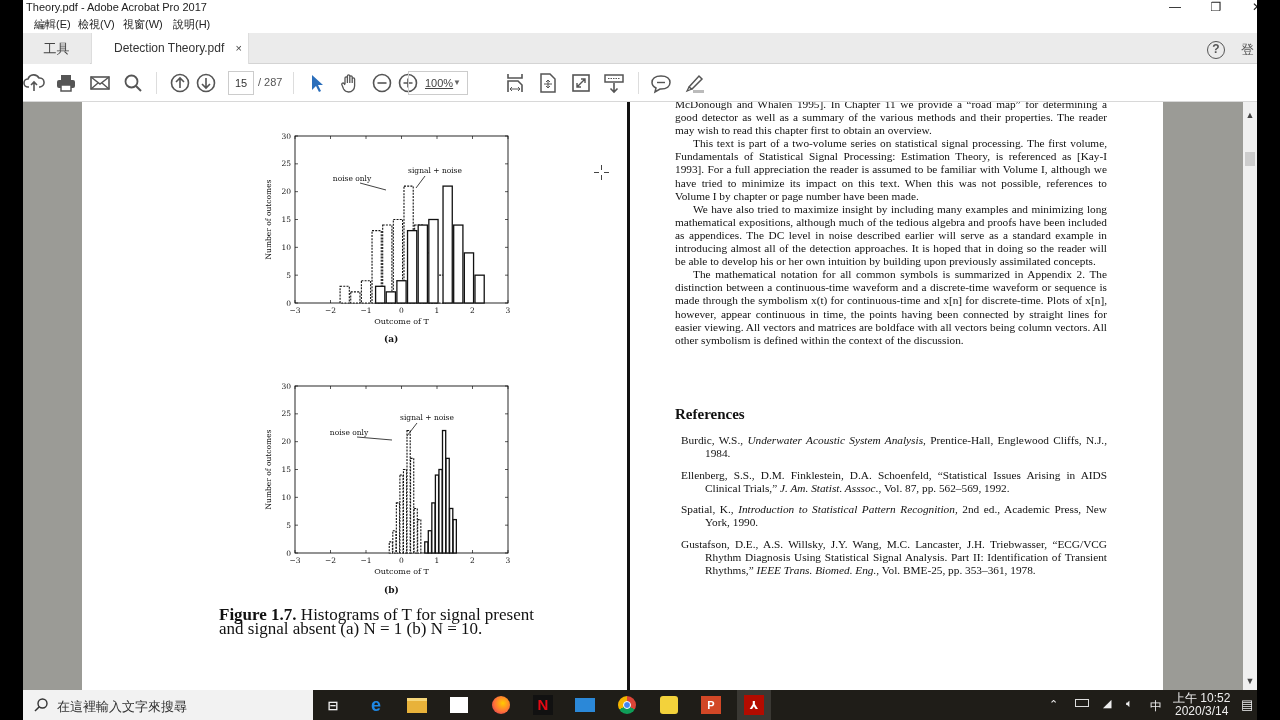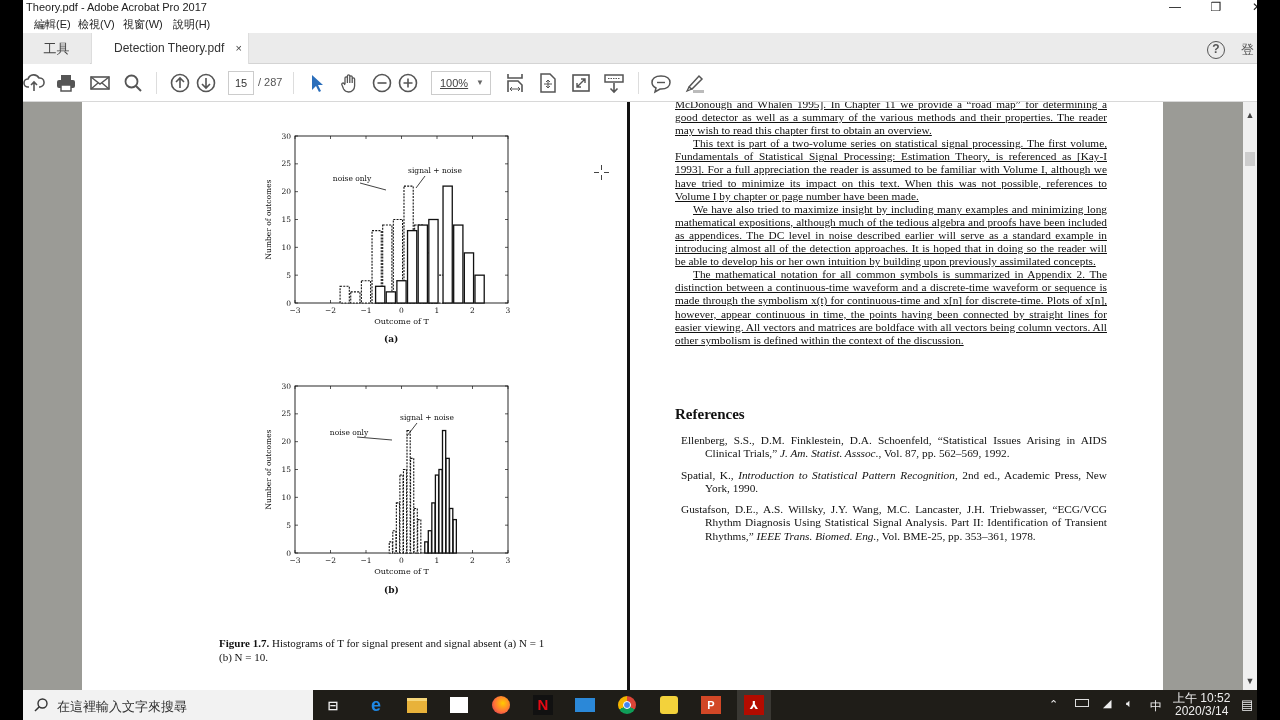--- a/index.html
+++ b/index.html
@@ -26,43 +26,43 @@
   .help-btn { position: absolute; left: 1184px; top: 8px; width: 18px; height: 18px; border: 1.5px solid #555; border-radius: 50%; font-size: 12px; font-weight: bold; color: #555; text-align: center; line-height: 15px; cursor: pointer; }
   .signin { position: absolute; left: 1218px; top: 8px; font-size: 13px; color: #555; cursor: pointer; }
 
   
   .toolbar { position: absolute; left: 0; top: 64px; width: 1234px; height: 38px; background: #fff; border-bottom: 1px solid #d8d8d8; }
   .tb { position: absolute; top: 8px; width: 22px; height: 22px; cursor: pointer; }
   .tb svg { width: 22px; height: 22px; }
   .sep { position: absolute; top: 8px; width: 1px; height: 22px; background: #ddd; }
   .page-input { position: absolute; left: 205px; top: 7px; width: 26px; height: 24px; border: 1px solid #ccc; font-size: 11px; color: #333; text-align: center; line-height: 22px; }
   .page-total { position: absolute; left: 235px; top: 12px; font-size: 11px; color: #555; }
-  .zoom-sel { position: absolute; left: 408px; top: 7px; width: 60px; height: 24px; border: 1px solid #ccc; font-size: 11px; color: #444; line-height: 22px; padding-left: 8px; cursor: pointer; text-decoration: underline; }
+  .zoom-sel { position: absolute; left: 385px; top: 7px; width: 60px; height: 24px; border: 1px solid #ccc; font-size: 11px; color: #444; line-height: 22px; padding-left: 16px; cursor: pointer; text-decoration: underline; }
   .zoom-sel .caret { position: absolute; right: 6px; top: 0; font-size: 8px; color: #666; }
 
   
   .docarea { position: absolute; left: 0; top: 102px; width: 1220px; height: 588px; background: #9b9b96; overflow: hidden; }
   .page-left { position: absolute; left: 59px; top: 0; width: 543px; height: 588px; background: #fff; }
   .page-right { position: absolute; left: 609px; top: 0; width: 531px; height: 588px; background: #fff; }
   .spine { position: absolute; left: 602px; top: 0; width: 7px; height: 588px; background: #fff; }
   .spine::after { content: ""; position: absolute; left: 2px; top: 0; width: 3px; height: 588px; background: #111; }
 
   .scrollbar { position: absolute; left: 1220px; top: 102px; width: 14px; height: 588px; background: #f0f0f0; }
   .scrollbar .arrow { position: absolute; left: 0; width: 14px; height: 14px; font-size: 9px; text-align: center; color: #444; cursor: pointer; }
   .scrollbar .thumb { position: absolute; left: 2px; top: 50px; width: 10px; height: 14px; background: #cdcdcd; cursor: pointer; }
 
   
   .figure { position: absolute; }
   .fig-label { position: absolute; font-family: "DejaVu Serif", serif; font-size: 9px; font-weight: bold; color: #111; }
-  .caption { position: absolute; left: 137px; top: 534px; width: 330px; font-family: "Liberation Serif", "DejaVu Serif", serif; font-size: 11px; color: #111; line-height: 14px; }
+  .caption { position: absolute; left: 137px; top: 506px; width: 330px; font-family: "Liberation Serif", "DejaVu Serif", serif; font-size: 17px; color: #111; line-height: 14px; }
   .caption b { font-weight: bold; }
 
   
   .rtext { position: absolute; left: 43px; top: -4px; width: 432px; font-family: "Liberation Serif", "DejaVu Serif", serif; font-size: 11.3px; line-height: 13.1px; color: #111; text-align: justify; }
-  .rtext p { text-indent: 18px; text-decoration: underline; }
+  .rtext p { text-indent: 18px; }
   .rtext p.noind { text-indent: 0; }
   .refs-h { position: absolute; left: 43px; top: 304px; font-family: "Liberation Serif", "DejaVu Serif", serif; font-size: 15px; font-weight: bold; color: #111; }
   .refs { position: absolute; left: 49px; top: 332px; width: 426px; font-family: "Liberation Serif", "DejaVu Serif", serif; font-size: 11.3px; line-height: 13.1px; color: #111; text-align: justify; }
   .ref { padding-left: 24px; text-indent: -24px; margin-bottom: 8.5px; }
   .ref i { font-style: italic; }
 
   .cursor { position: absolute; left: 571px; top: 63px; width: 15px; height: 15px; }
 
   
   .taskbar { position: absolute; left: 23px; top: 690px; width: 1234px; height: 30px; background: #1f1d18; }
@@ -374,20 +374,21 @@
 
     <div class="page-right">
       <div class="rtext">
         <p class="noind">McDonough and Whalen 1995]. In Chapter 11 we provide a “road map” for determining a good detector as well as a summary of the various methods and their properties. The reader may wish to read this chapter first to obtain an overview.</p>
         <p>This text is part of a two-volume series on statistical signal processing. The first volume, Fundamentals of Statistical Signal Processing: Estimation Theory, is referenced as [Kay-I 1993]. For a full appreciation the reader is assumed to be familiar with Volume I, although we have tried to minimize its impact on this text. When this was not possible, references to Volume I by chapter or page number have been made.</p>
         <p>We have also tried to maximize insight by including many examples and minimizing long mathematical expositions, although much of the tedious algebra and proofs have been included as appendices. The DC level in noise described earlier will serve as a standard example in introducing almost all of the detection approaches. It is hoped that in doing so the reader will be able to develop his or her own intuition by building upon previously assimilated concepts.</p>
         <p>The mathematical notation for all common symbols is summarized in Appendix 2. The distinction between a continuous-time waveform and a discrete-time waveform or sequence is made through the symbolism x(t) for continuous-time and x[n] for discrete-time. Plots of x[n], however, appear continuous in time, the points having been connected by straight lines for easier viewing. All vectors and matrices are boldface with all vectors being column vectors. All other symbolism is defined within the context of the discussion.</p>
       </div>
       <div class="refs-h">References</div>
       <div class="refs">
+        <div class="ref"><span>Burdic, W.S., </span><i>Underwater Acoustic System Analysis</i><span>, Prentice-Hall, Englewood Cliffs, N.J., 1984.</span></div>
         <div class="ref"><span>Ellenberg, S.S., D.M. Finklestein, D.A. Schoenfeld, “Statistical Issues Arising in AIDS Clinical Trials,” </span><i>J. Am. Statist. Asssoc.</i><span>, Vol. 87, pp. 562–569, 1992.</span></div>
         <div class="ref"><span>Spatial, K., </span><i>Introduction to Statistical Pattern Recognition</i><span>, 2nd ed., Academic Press, New York, 1990.</span></div>
         <div class="ref"><span>Gustafson, D.E., A.S. Willsky, J.Y. Wang, M.C. Lancaster, J.H. Triebwasser, “ECG/VCG Rhythm Diagnosis Using Statistical Signal Analysis. Part II: Identification of Transient Rhythms,” </span><i>IEEE Trans. Biomed. Eng.</i><span>, Vol. BME-25, pp. 353–361, 1978.</span></div>
       </div>
     </div>
 
     <svg class="cursor" viewBox="0 0 15 15">
       <path d="M7.5 0 V5 M7.5 10 V15 M0 7.5 H5 M10 7.5 H15" stroke="#444" stroke-width="1"></path>
     </svg>
   </div>

